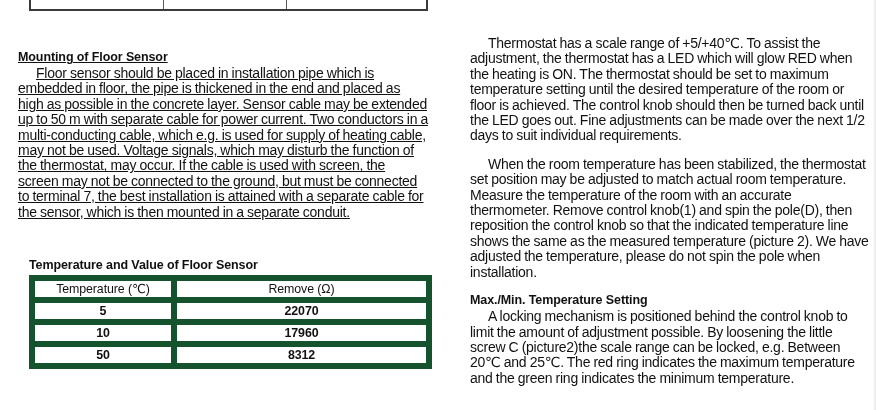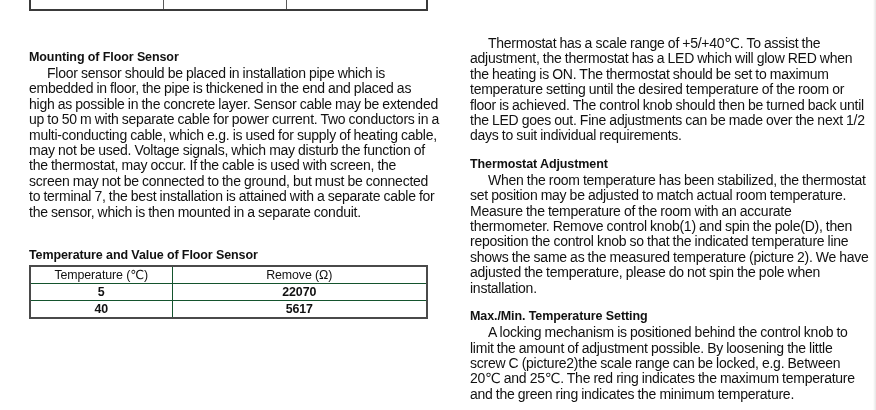--- a/index.html
+++ b/index.html
@@ -49,23 +49,24 @@
   }
   .top-partial-table .vdiv.d1 { left: 132px; }
   .top-partial-table .vdiv.d2 { left: 255px; }
 
   
   .col {
     position: absolute;
     box-sizing: border-box;
   }
   .col-left {
-    left: 29px;
+    left: 18px;
     top: 50px;
     width: 410px;
+    text-decoration: underline;
   }
   .col-right {
     left: 470px;
     top: 36px;
     width: 400px;
   }
 
   .sec { margin-bottom: 13px; }
   .sec:last-child { margin-bottom: 0; }
 
@@ -84,40 +85,40 @@
     text-indent: 18px;
     letter-spacing: -0.25px;
     word-spacing: -0.4px;
     text-align: left;
   }
 
   
   .table-block {
     position: absolute;
     left: 29px;
-    top: 248px;
+    top: 258px;
     width: 451px;
   }
   .table-caption {
     font-size: 12.5px;
     font-weight: bold;
     line-height: 15px;
     margin: 0 0 2px 0;
     letter-spacing: -0.1px;
   }
   table.sensor-table {
     border-collapse: collapse;
     width: 397px;
     table-layout: fixed;
     border: 2px solid #4a4a4a;
     background: #ffffff;
   }
   table.sensor-table th,
   table.sensor-table td {
-    border: 1px solid #14532d;
+    border: 6px solid #14532d;
     text-align: center;
     font-size: 12.4px;
     line-height: 14px;
     padding: 0px 0 1px 0;
     height: 15px;
     font-weight: normal;
     letter-spacing: -0.1px;
   }
   table.sensor-table td.val,
   table.sensor-table th.val-head {
@@ -162,32 +163,35 @@
         <th>Temperature (℃)</th>
         <th class="val-head">Remove (Ω)</th>
       </tr>
     </thead>
     <tbody>
       <tr>
         <td>5</td>
         <td class="val">22070</td>
       </tr>
       <tr>
-        <td>40</td>
-        <td class="val">5617</td>
+        <td>10</td>
+        <td class="val">17960</td>
+      </tr>
+      <tr>
+        <td>50</td>
+        <td class="val">8312</td>
       </tr>
     </tbody>
   </table>
 </div>
 
 <div class="col col-right">
   <div class="sec">
     <p class="body-text">Thermostat has a scale range of +5/+40℃. To assist the adjustment, the thermostat has a LED which will glow RED when the heating is ON. The thermostat should be set to maximum temperature setting until the desired temperature of the room or floor is achieved. The control knob should then be turned back until the LED goes out. Fine adjustments can be made over the next 1/2 days to suit individual requirements.</p>
   </div>
   <div class="sec">
-    <h2 class="heading">Thermostat Adjustment</h2>
     <p class="body-text">When the room temperature has been stabilized, the thermostat set position may be adjusted to match actual room temperature. Measure the temperature of the room with an accurate thermometer. Remove control knob(1) and spin the pole(D), then reposition the control knob so that the indicated temperature line shows the same as the measured temperature (picture 2). We have adjusted the temperature, please do not spin the pole when installation.</p>
   </div>
   <div class="sec">
     <h2 class="heading">Max./Min. Temperature Setting</h2>
     <p class="body-text">A locking mechanism is positioned behind the control knob to limit the amount of adjustment possible. By loosening the little screw C (picture2)the scale range can be locked, e.g. Between 20℃ and 25℃. The red ring indicates the maximum temperature and the green ring indicates the minimum temperature.</p>
   </div>
 </div>
 
 </body></html>

